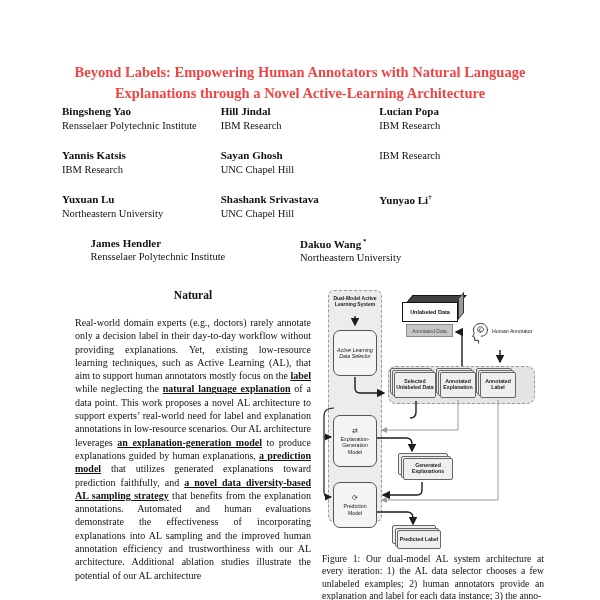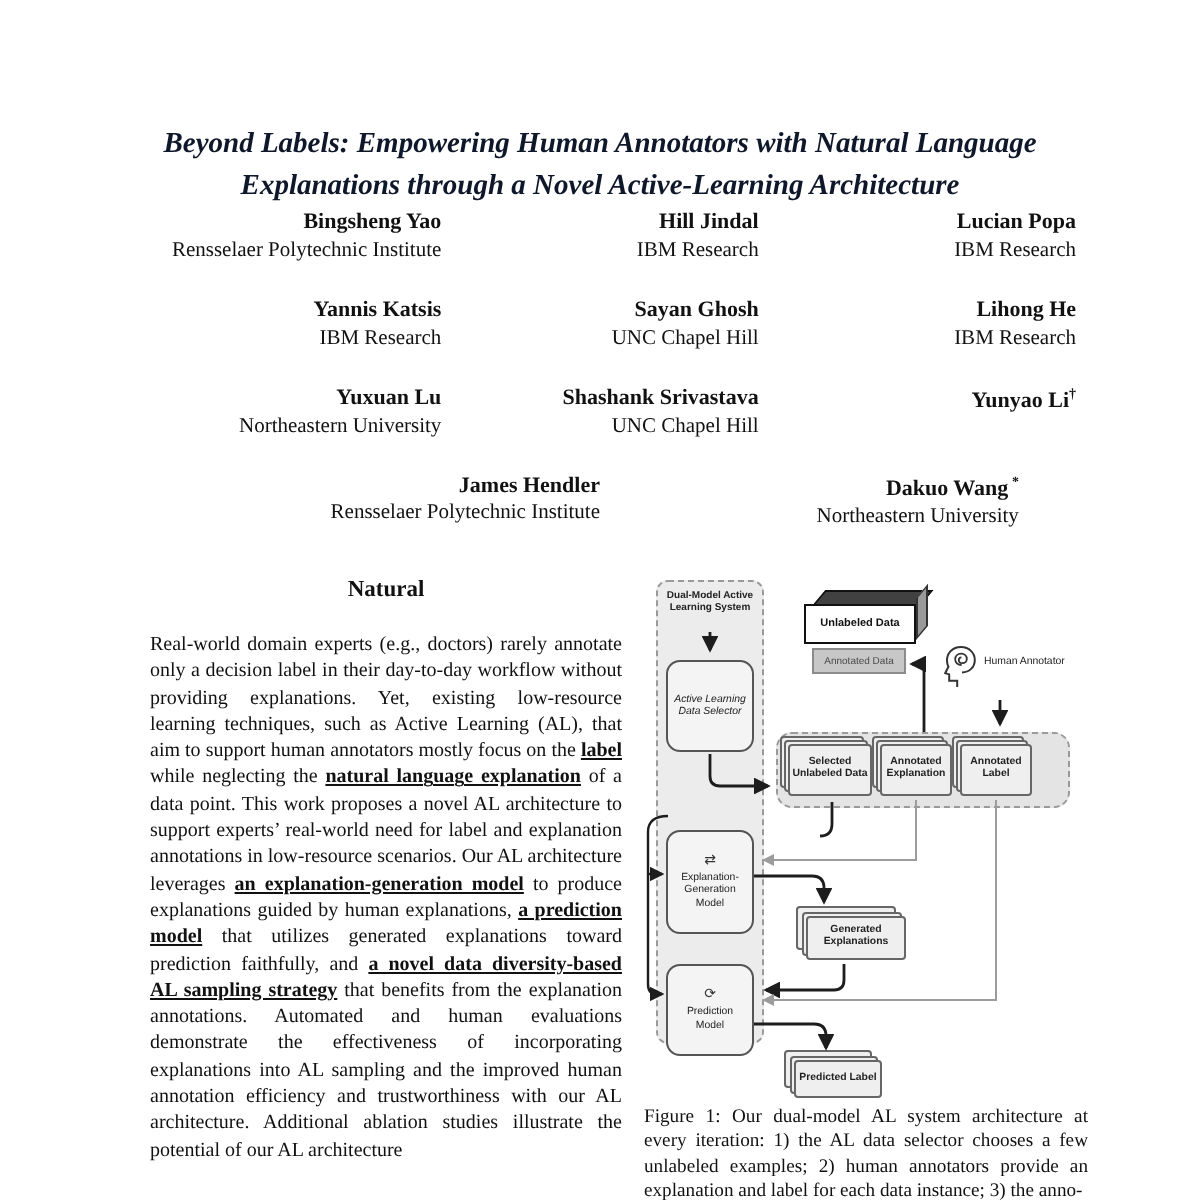--- a/index.html
+++ b/index.html
@@ -2,26 +2,26 @@
 <html><head>
 <meta charset="utf-8">
 <style>
   * { margin:0; padding:0; box-sizing:border-box; }
   html,body { width:600px; height:600px; overflow:hidden; background:#fff;
               font-family:"Liberation Serif", serif; color:#111; }
   .page { position:relative; width:600px; height:600px; background:#fff; }
 
   
   .title { position:absolute; top:62px; left:50px; width:500px; text-align:center;
-           font-weight:bold; font-size:14.5px; line-height:1.42; color:#0f172a;font-style:italic; }
+           font-weight:bold; font-size:14.5px; line-height:1.42; color:#ef4444; }
 
   
   .authors { position:absolute; top:105px; left:62px; width:476px; }
   .author-row { display:flex; justify-content:center; margin-bottom:17px; }
-  .author { flex:1 1 0; text-align:right; }
+  .author { flex:1 1 0; text-align:left; }
   .author-row.two .author { flex:0 0 44%; }
   .author-name { font-weight:bold; font-size:11px; line-height:1.25; }
   .author-name sup { font-size:7px; }
   .author-affil { font-size:10.5px; line-height:1.25; }
 
   
   .left-col { position:absolute; top:289px; left:75px; width:236px; height:311px; overflow:hidden; }
   .abstract-heading { text-align:center; font-weight:bold; font-size:11.5px; margin-bottom:15px; }
   .abstract-body { font-size:10px; line-height:13.3px; text-align:justify; }
   .abstract-body .b { font-weight:bold;text-decoration:underline; }
@@ -110,21 +110,20 @@
       <div class="author-row">
         <div class="author">
           <div class="author-name">Yannis Katsis</div>
           <div class="author-affil">IBM Research</div>
         </div>
         <div class="author">
           <div class="author-name">Sayan Ghosh</div>
           <div class="author-affil">UNC Chapel Hill</div>
         </div>
         <div class="author">
-          <div class="author-name">Lihong He</div>
           <div class="author-affil">IBM Research</div>
         </div>
       </div>
       <div class="author-row">
         <div class="author">
           <div class="author-name">Yuxuan Lu</div>
           <div class="author-affil">Northeastern University</div>
         </div>
         <div class="author">
           <div class="author-name">Shashank Srivastava</div>

